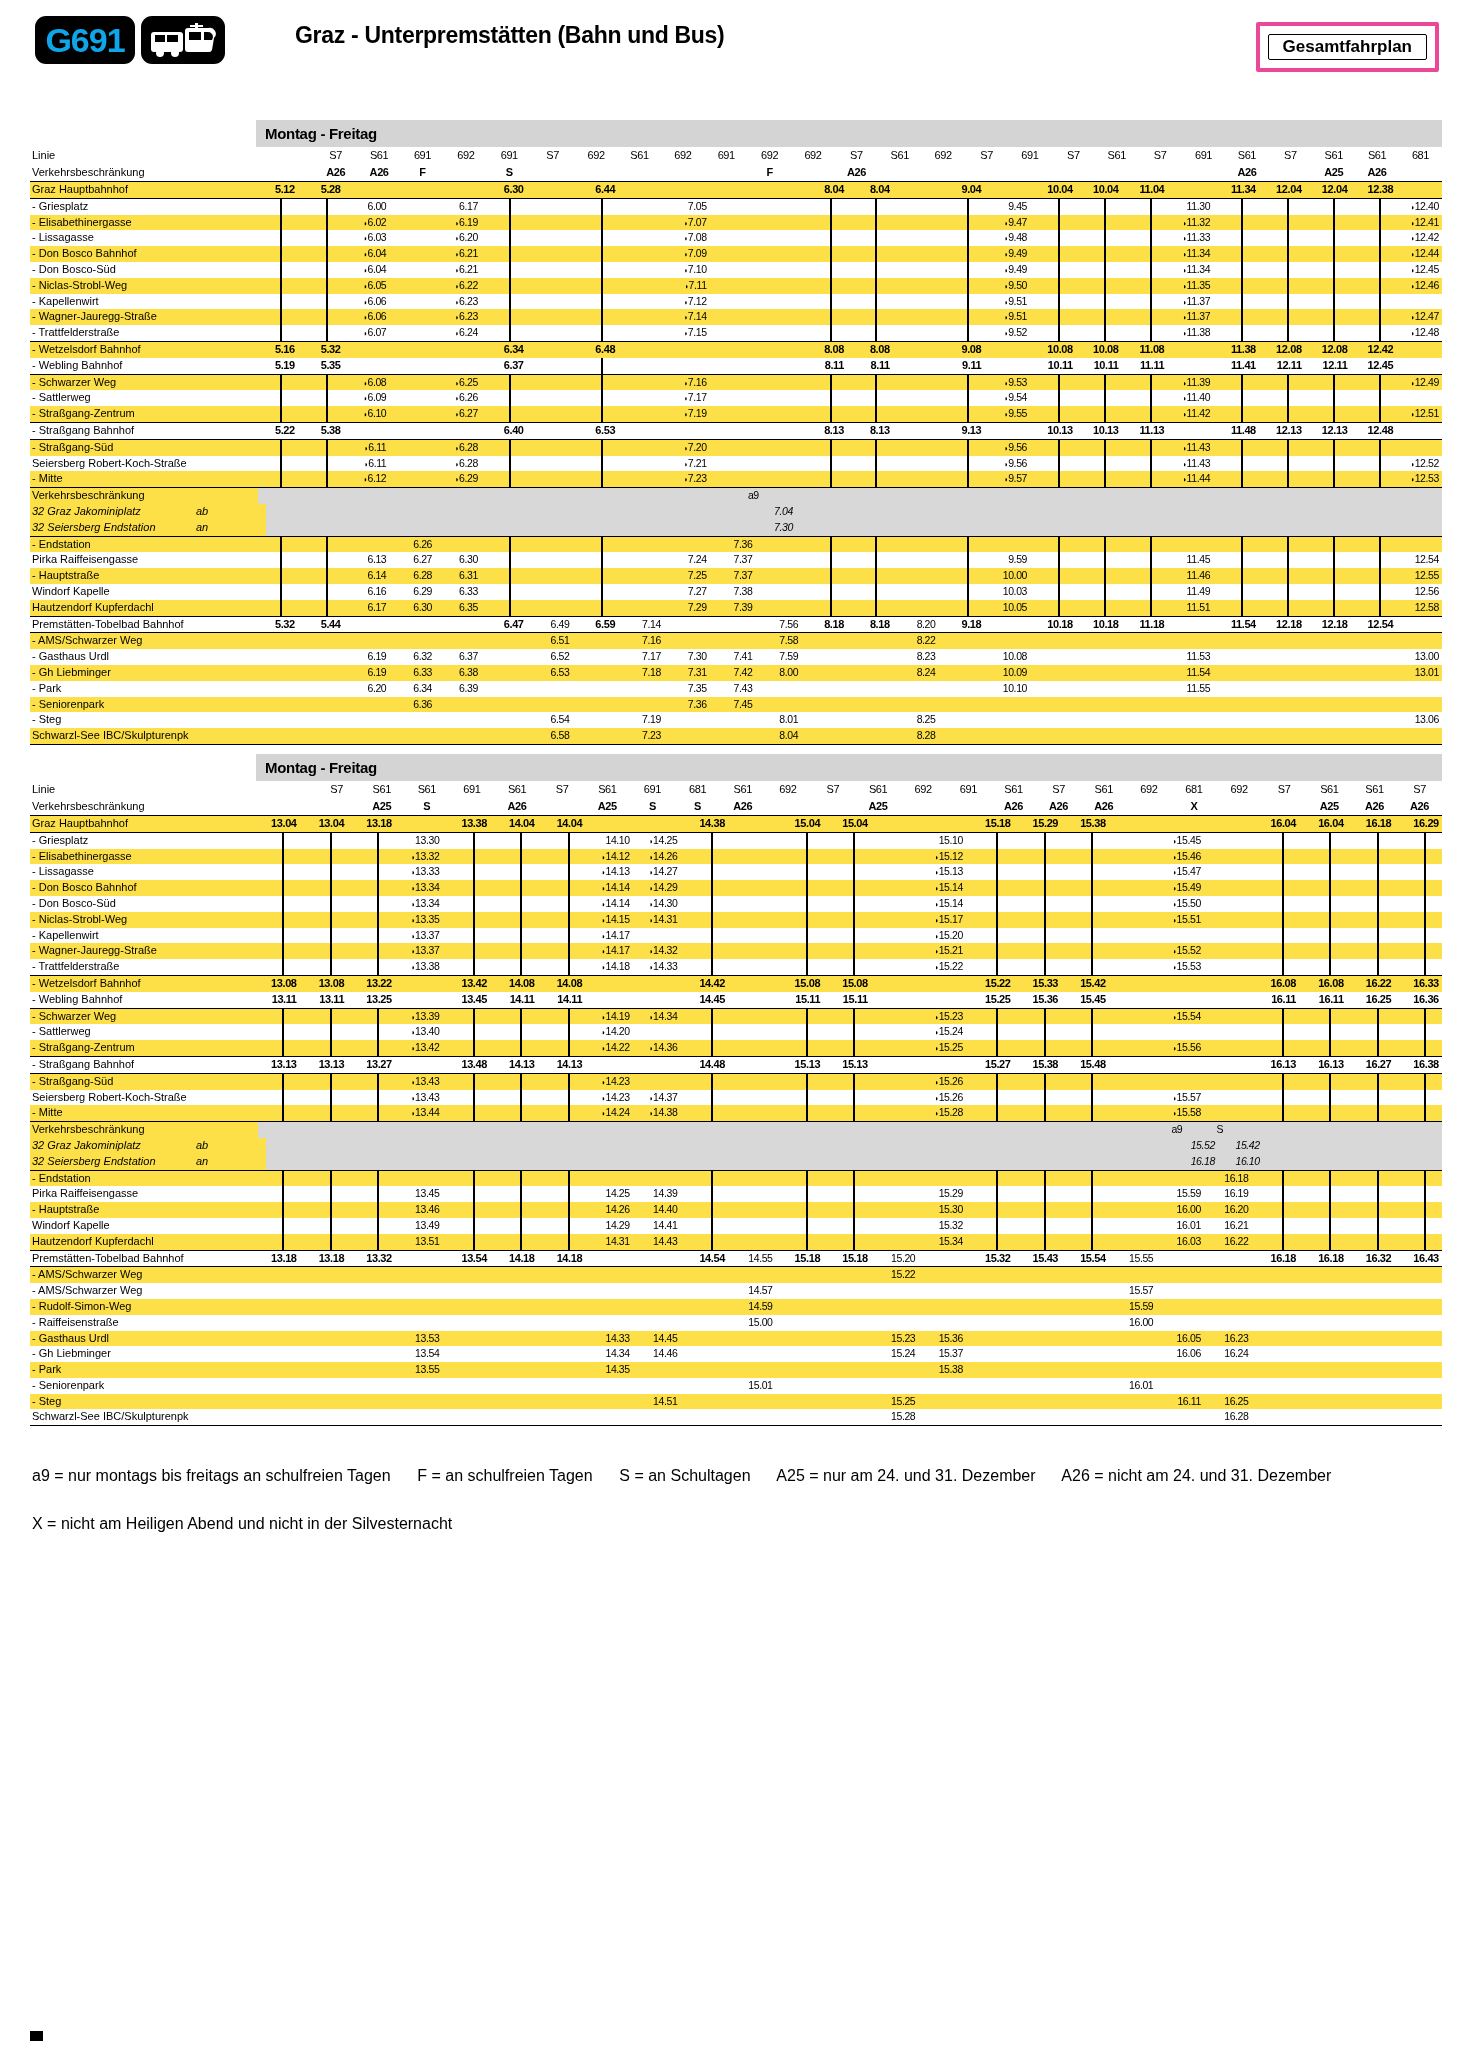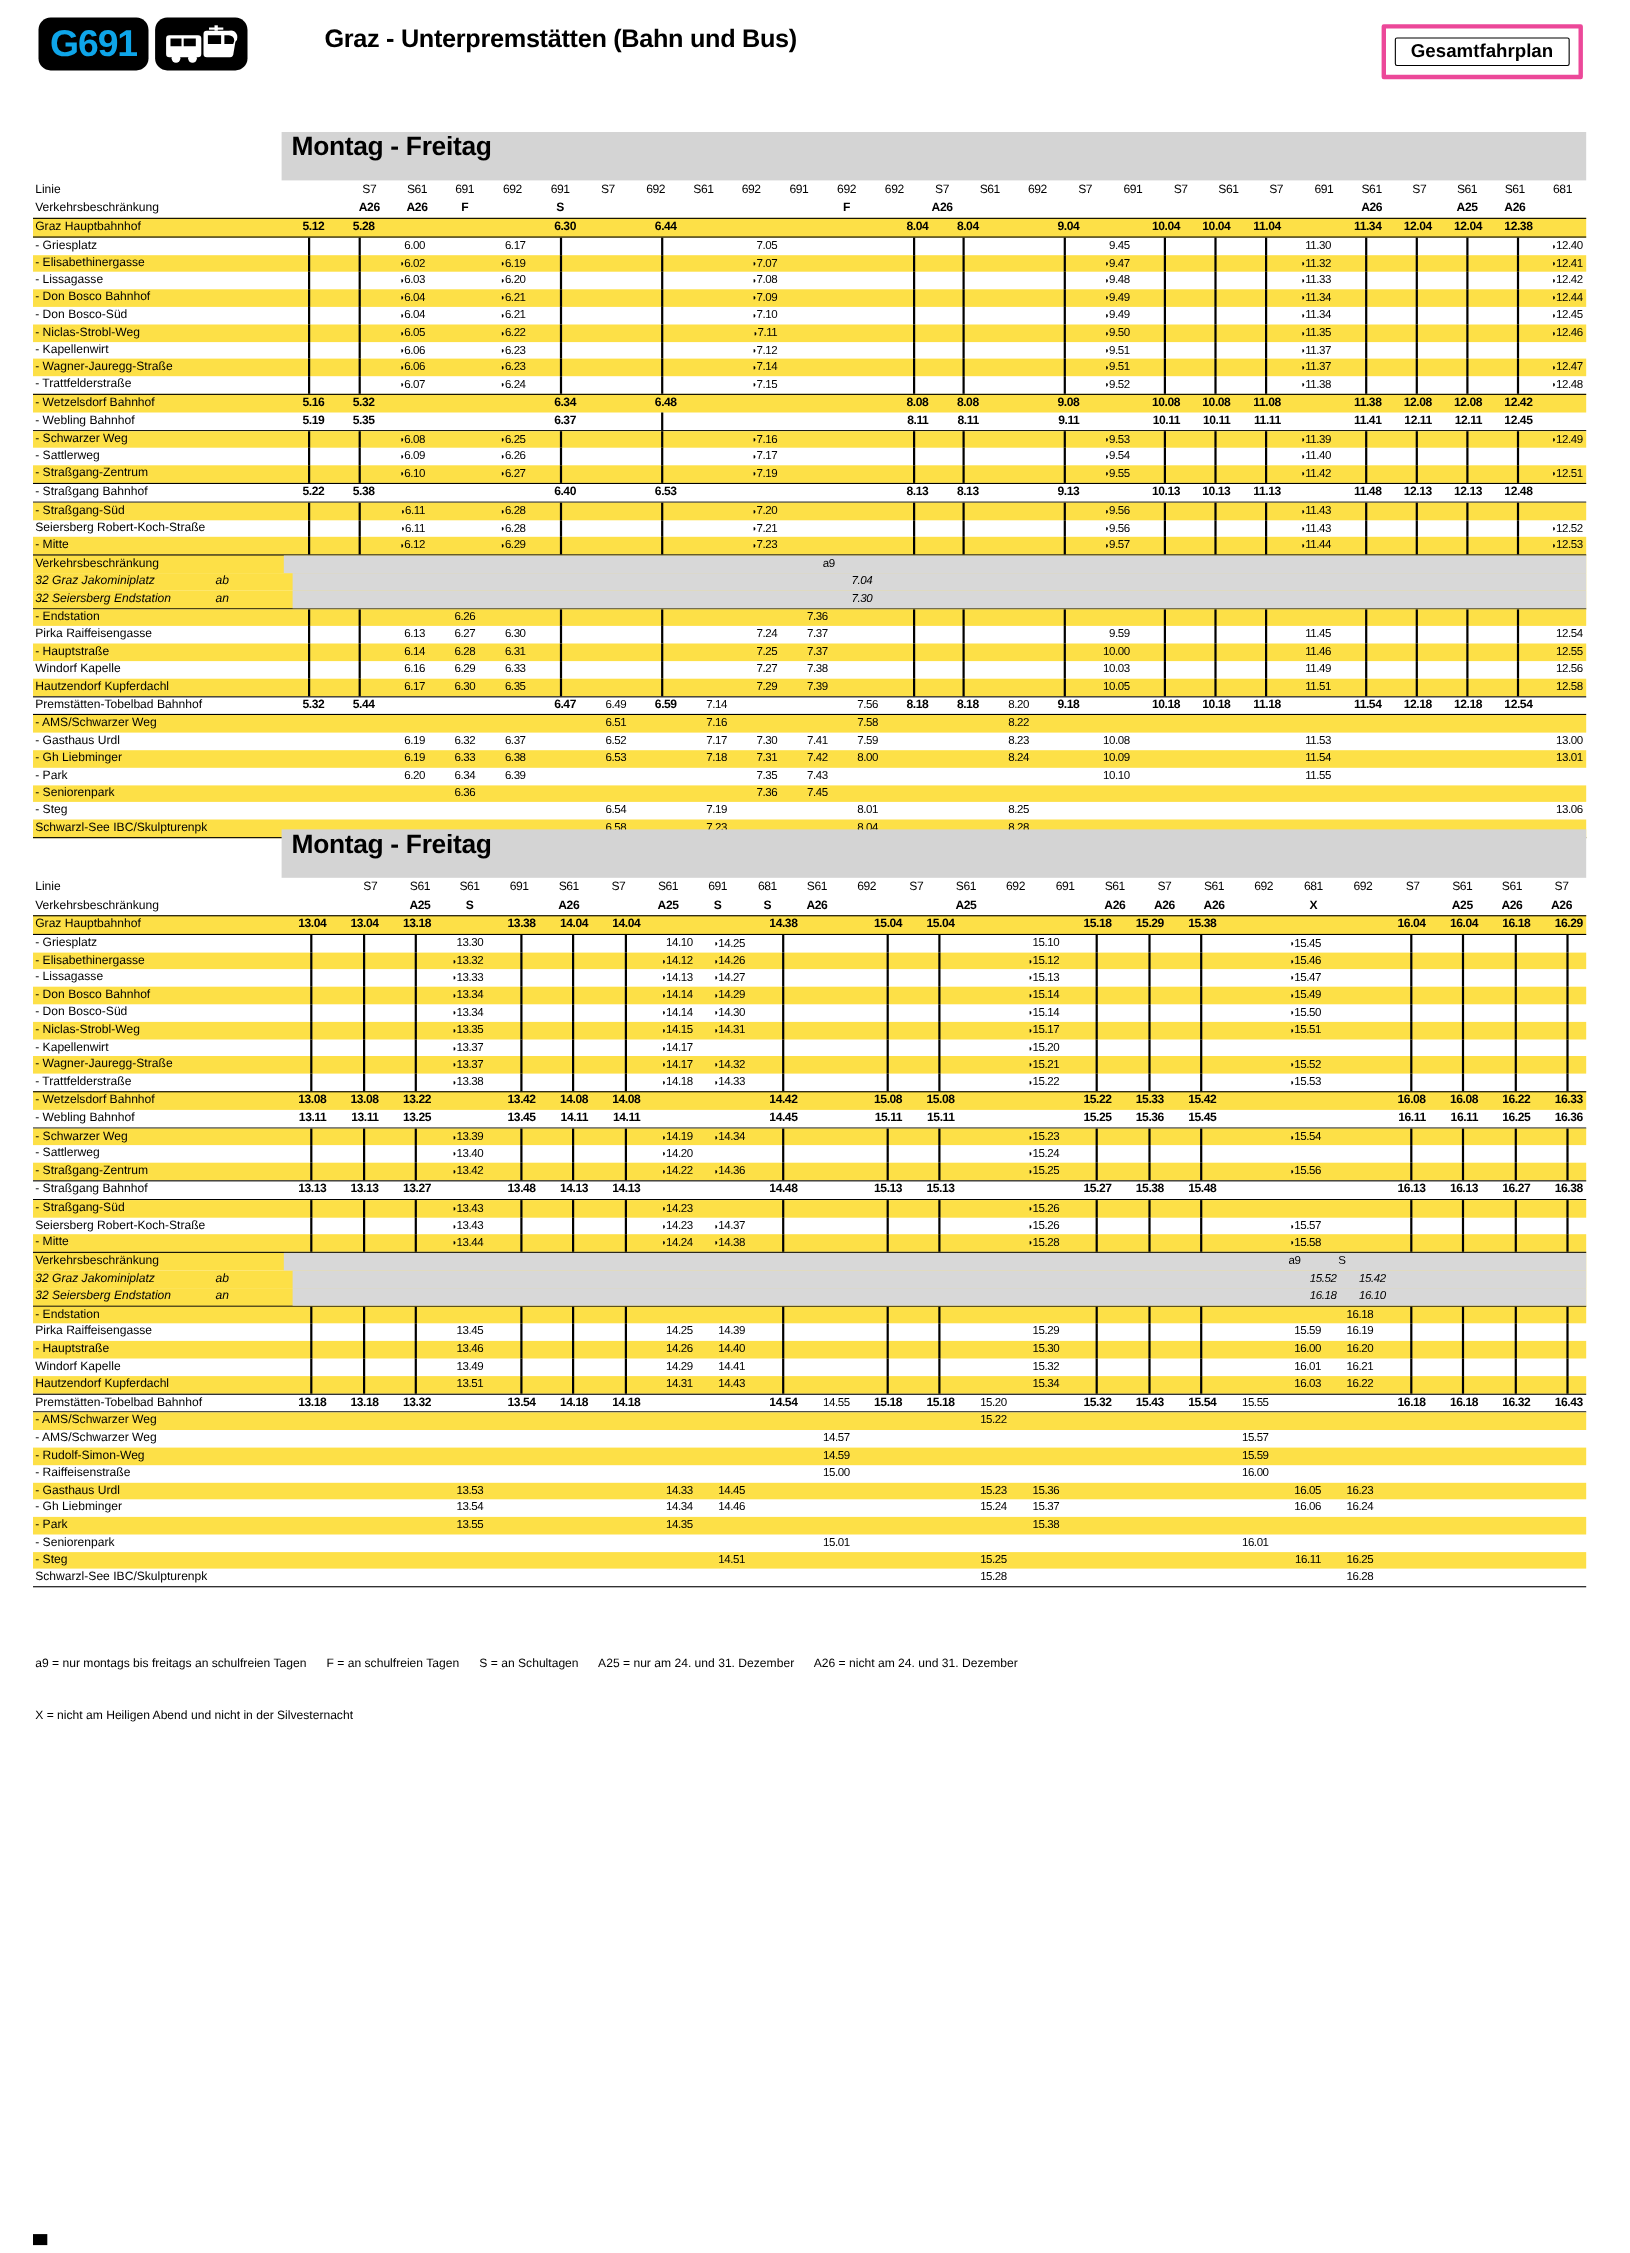--- a/index.html
+++ b/index.html
@@ -11,22 +11,22 @@
          color:#0ea5e9;font-weight:bold;font-size:34px;text-align:center;line-height:48px;letter-spacing:-1px}
   .iconbox{position:absolute;left:106px;top:2px;width:84px;height:48px;background:#000;border-radius:11px;
            display:flex;align-items:center;justify-content:center}
   .ptitle{position:absolute;left:260px;right:420px;top:8px;font-weight:bold;font-size:23px;letter-spacing:-0.3px}
   .planbox{position:absolute;right:8px;top:8px;border:4px solid #ec4899;padding:8px;border-radius:2px}
   .planbox .inner{border:1px solid #000;padding:2px 14px;font-weight:bold;font-size:17px;border-radius:2px}
   
   .tt{position:absolute;left:30px;width:1412px;font-size:11px}
   #t1{top:120px}
   #t2{top:754px}
-  .band{margin-left:226px;background:#d4d4d4;height:44px;line-height:27px;
-        font-weight:bold;font-size:24px;padding-left:9px;letter-spacing:-0.3px}
+  .band{margin-left:226px;background:#d4d4d4;height:27px;line-height:27px;
+        font-weight:bold;font-size:15px;padding-left:9px;letter-spacing:-0.3px}
   .hrow,.row{display:flex;align-items:stretch}
   .hrow{height:17px;line-height:17px}
   .row{height:15.8px;line-height:15.8px}
   .nc{width:164px;white-space:nowrap;padding-left:2px;overflow:visible}
   .side{width:62px;text-align:left;padding-right:8px;font-style:italic}
   .nc.lbl{text-align:left;width:218px;padding-right:8px}
   .grid{flex:1;display:flex;padding-left:56px;position:relative}
   .row .nc,.row .side{background:transparent}
   .gray{background:#fde047}
   .sp .grid{background:#d8d8d8}
@@ -36,21 +36,21 @@
   .cell.b{font-weight:bold;font-size:11px}
   .cell.ctr{text-align:left;padding-right:0;font-weight:normal}
   .cell.it{font-style:italic}
   .cell.vline{background-image:linear-gradient(#000,#000);background-repeat:no-repeat;
               background-size:2.4px 100%;background-position:calc(100% - 15px) 0}
   .mk{font-size:7.5px;vertical-align:0.5px}
   .bt{border-top:1.6px solid #000}
   .bb{border-bottom:1.6px solid #000}
   .row.it{font-style:italic}
   
-  .legend{position:absolute;left:32px;top:1472px;font-size:11px;line-height:16px;white-space:pre-wrap}
+  .legend{position:absolute;left:32px;top:1436px;font-size:16px;line-height:16px;white-space:pre-wrap}
   .pagemark{position:absolute;left:30px;top:2031px;width:13px;height:10px;background:#000}
 </style>
 </head>
 <body>
 
 <div class="pagehead">
   <div class="badge">G691</div>
   <div class="iconbox">
     <svg width="66" height="36" viewBox="0 0 66 36" aria-hidden="true">
       <g fill="#fff">

